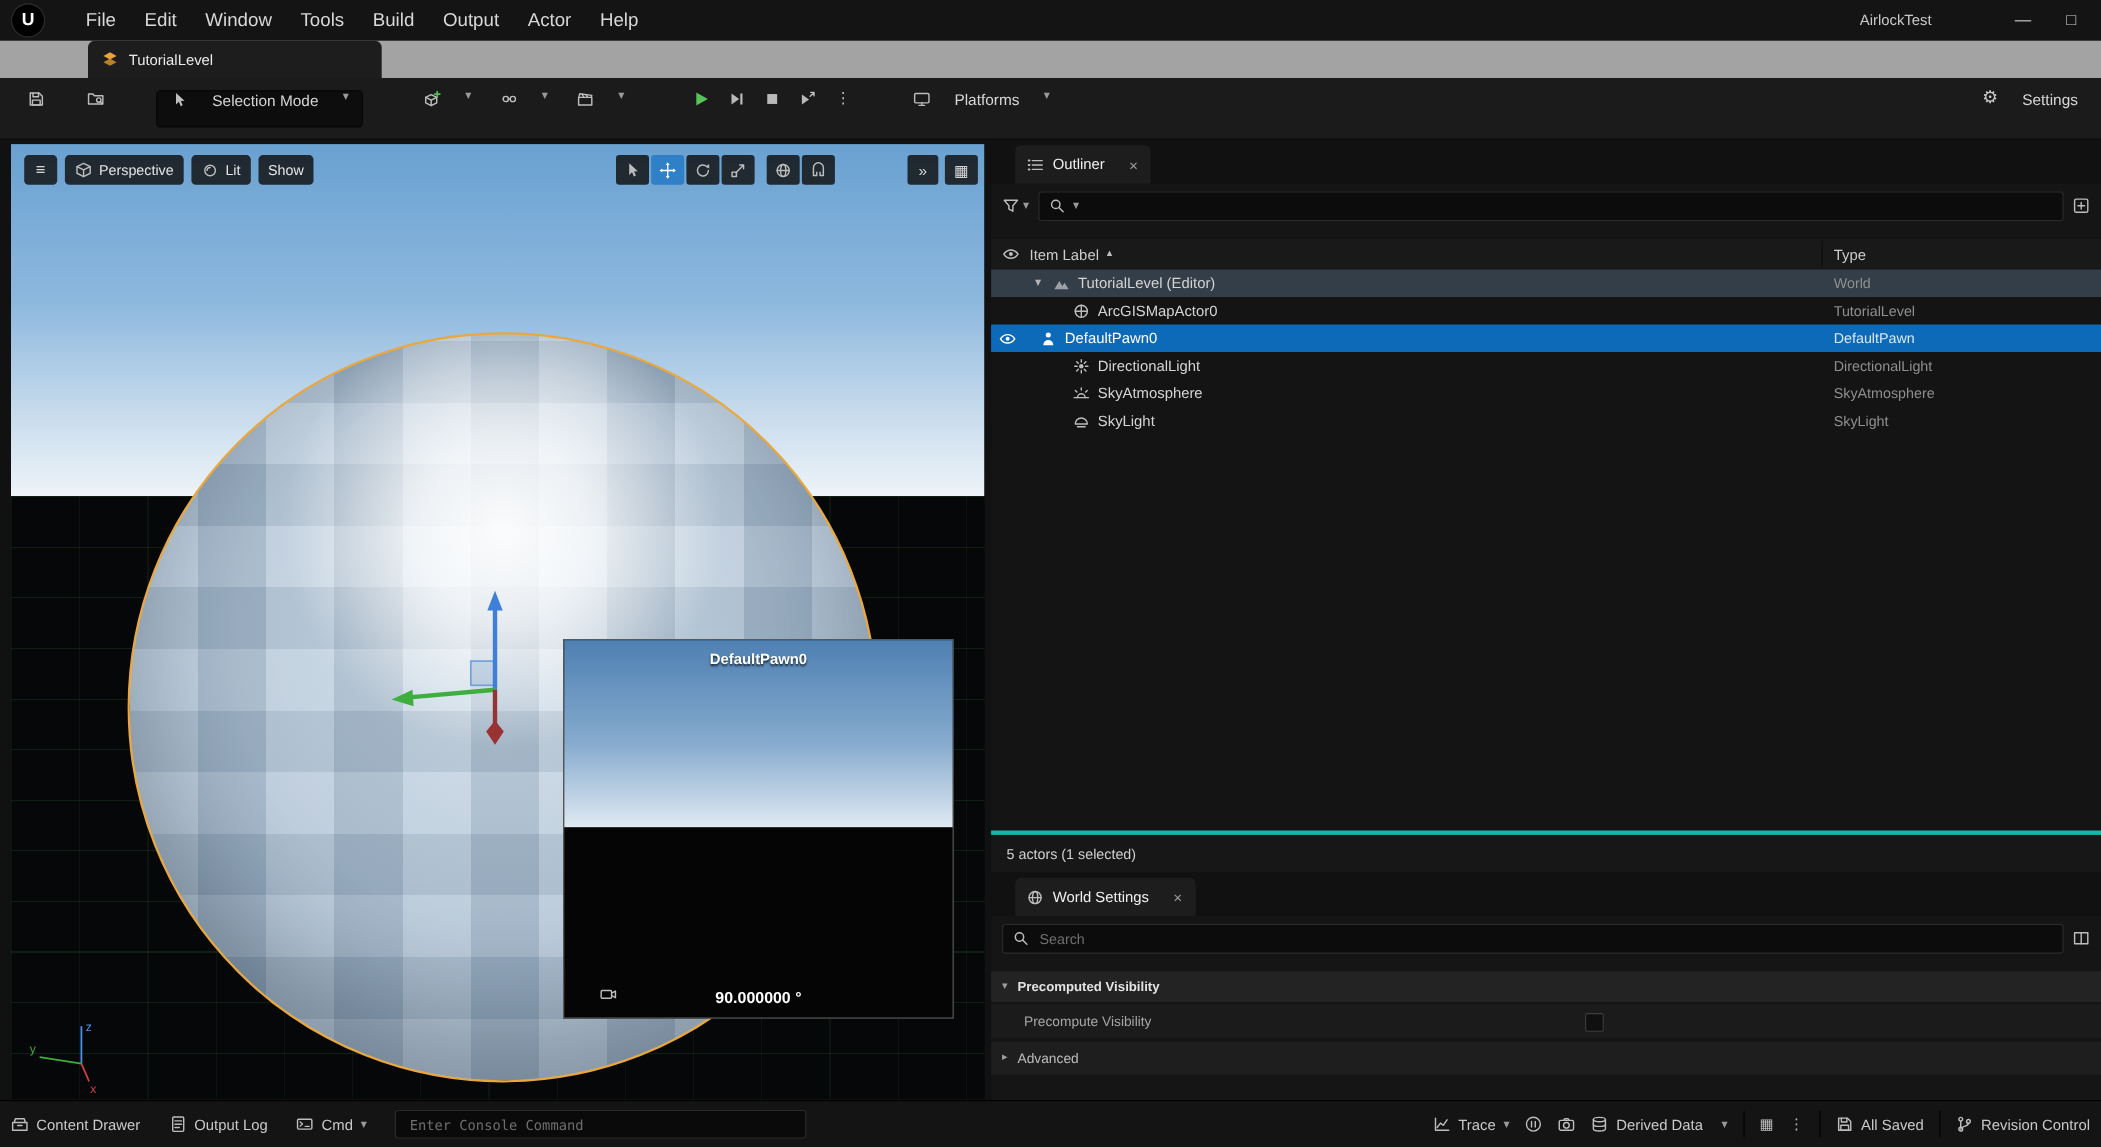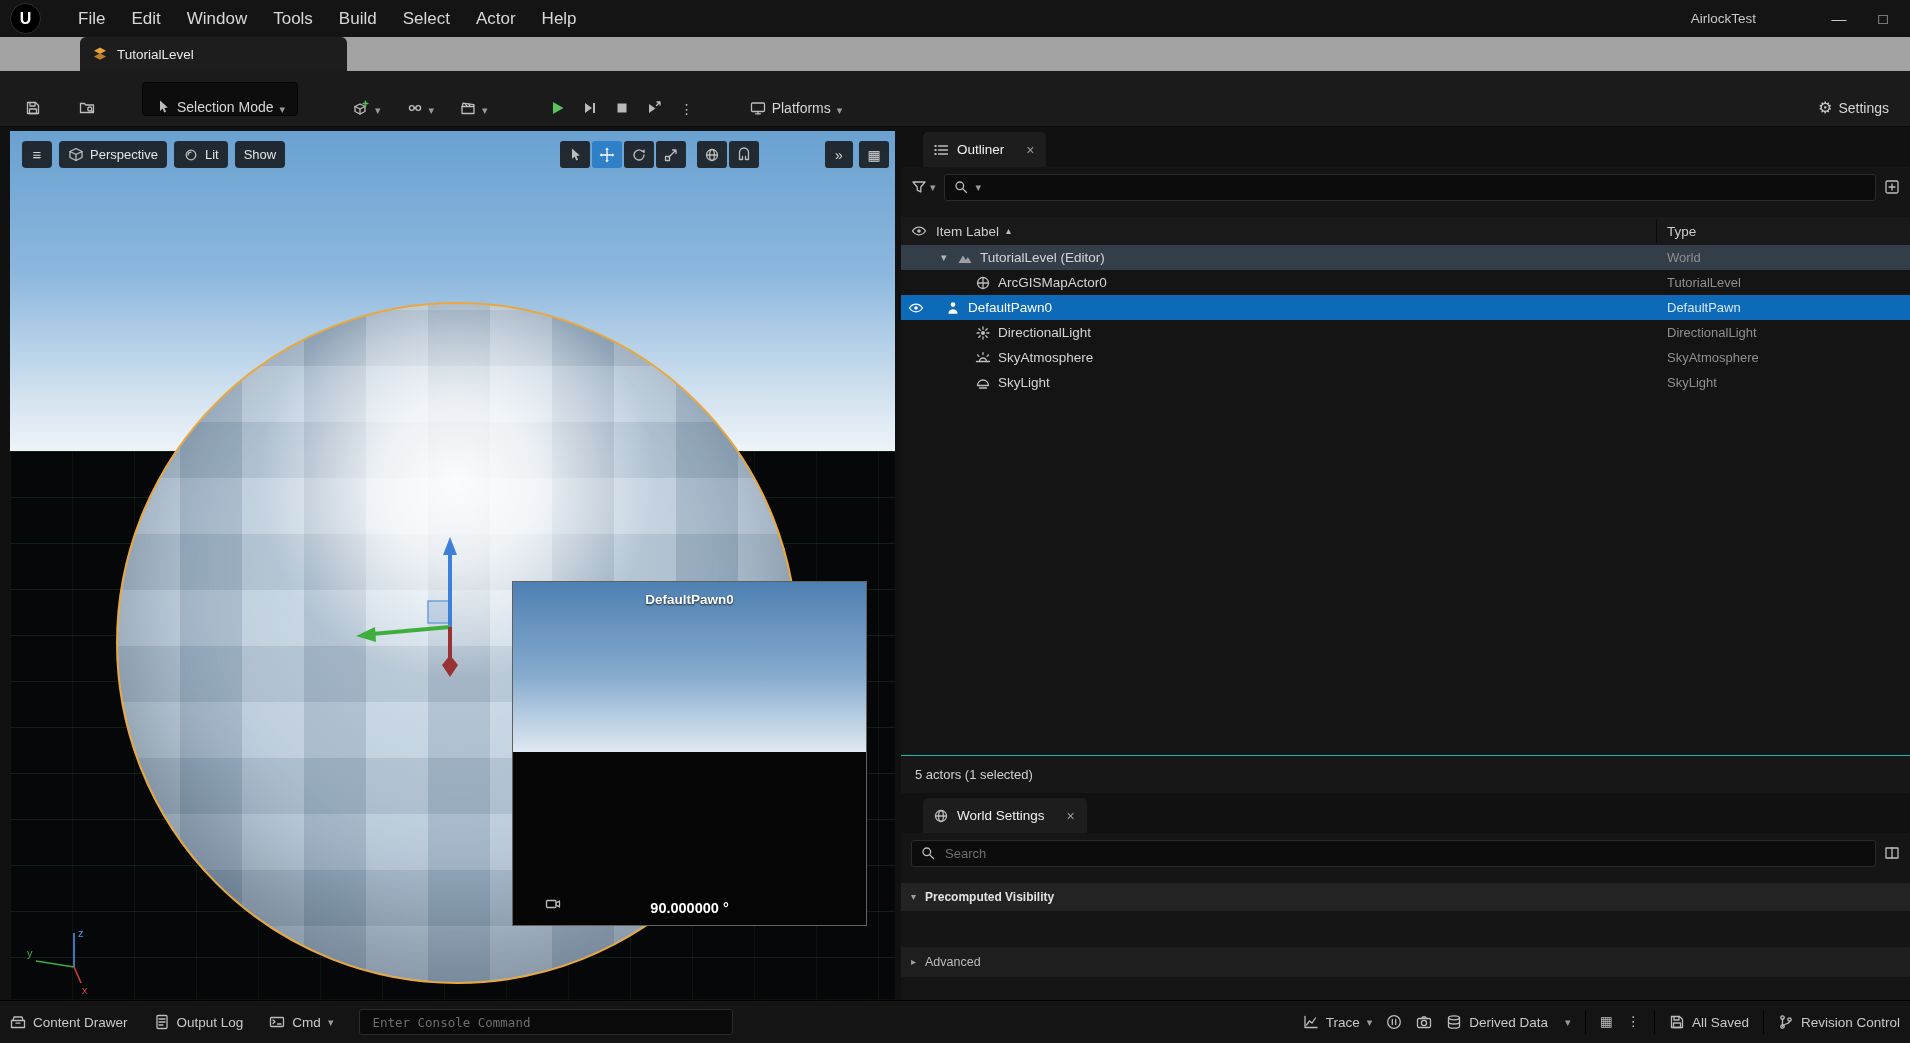--- a/index.html
+++ b/index.html
@@ -16,21 +16,21 @@
   .menu-item{padding:0 13px;color:#d8d8d8;font-size:17px}
   .mb-spacer{flex:1}
   .win-title{color:#c9c9c9;font-size:13.5px;margin-right:66px}
   .win-btn{width:34px;text-align:center;color:#c9c9c9;font-size:15px;margin-right:10px}
   
   .tabrow{position:absolute;left:0;top:37px;width:100%;height:34px;background:#a3a3a3}
   .leveltab{position:absolute;left:80px;top:0;width:267px;height:34px;background:#1d1d1d;display:flex;align-items:center;gap:9px;padding:0 12px;box-sizing:border-box;border-radius:6px 6px 0 0}
   .leveltab .lbl{color:#e9e9e9;font-size:13.5px}
   
   .toolbar{position:absolute;left:0;top:71px;width:100%;height:56px;background:#1b1b1b;border-bottom:1px solid #090909;display:flex;align-items:center;padding:0 14px;box-sizing:border-box}
-  .tbtn{display:flex;align-items:flex-end;gap:6px;height:34px;padding:0 7px;border-radius:4px;color:#d6d6d6;font-size:14px}
+  .tbtn{display:flex;align-items:flex-start;gap:22px;height:34px;padding:0 7px;border-radius:4px;color:#d6d6d6;font-size:14px}
   .pill{background:#0d0d0d;height:32px;padding:0 12px;border:1px solid #050505}
   .chev{color:#9a9a9a;font-size:11px;line-height:1}
   
   .viewport{position:absolute;left:10px;top:131px;width:885px;height:868px;overflow:hidden;background:#07080a}
   .vp-sky{position:absolute;left:0;top:0;width:100%;height:320px;background:linear-gradient(180deg,#69a1d1 0%,#8db8de 45%,#cadded 78%,#eef4f9 100%)}
   .vp-ground{position:absolute;left:0;top:320px;width:100%;height:548px;background-color:#060708;background-image:repeating-linear-gradient(to bottom,rgba(60,115,60,.22) 0 1px,transparent 1px 46px),repeating-linear-gradient(to right,rgba(60,115,60,.12) 0 1px,transparent 1px 62px)}
   .sphere{position:absolute;left:106px;top:171px;width:682px;height:682px;border-radius:50%;border:2.5px solid #e9a73c;box-sizing:border-box;
     background:
       radial-gradient(circle at 50% 26%, rgba(255,255,255,.95) 0%, rgba(255,255,255,.75) 13%, rgba(255,255,255,0) 33%),
       repeating-linear-gradient(90deg, rgba(255,255,255,.10) 0 62px, rgba(70,95,120,.14) 62px 124px),
@@ -71,21 +71,21 @@
   .ol-body{position:absolute;left:0;top:118px;width:100%;height:510px;background:#141414}
   .o-row{position:relative;height:25px;display:flex;align-items:center;font-size:13.5px;color:#d4d4d4}
   .o-row .gut{width:30px;display:flex;justify-content:center;flex:none}
   .o-row .sp{width:44px;flex:none}
   .o-row .exp{width:16px;margin-left:10px;color:#b5b5b5;font-size:11px;flex:none}
   .o-row .olabel{margin-left:7px;white-space:nowrap}
   .o-row .otype{position:absolute;left:766px;color:#8f8f8f;font-size:13px}
   .o-row.level{background:#333e49}
   .o-row.sel{background:#0d6ab8;color:#fff}
   .o-row.sel .otype{color:#d8e8f8}
-  .ol-footer{position:absolute;left:0;top:628px;width:100%;height:38px;background:#171717;border-top:1px solid #14b8a6;display:flex;align-items:center;padding:0 14px;box-sizing:border-box;font-size:13px;color:#d0d0d0}
+  .ol-footer{position:absolute;left:0;top:628px;width:100%;height:38px;background:#171717;border-top:4px solid #14b8a6;display:flex;align-items:center;padding:0 14px;box-sizing:border-box;font-size:13px;color:#d0d0d0}
   .ws-cat{position:absolute;left:0;top:756px;width:100%;height:28px;background:#232323;display:flex;align-items:center;gap:9px;padding:0 10px;box-sizing:border-box;font-size:12px;font-weight:bold;color:#e3e3e3}
   .ws-prop{position:absolute;left:0;top:786px;width:100%;height:32px;background:#1b1b1b;border-bottom:1px solid #141414;display:flex;align-items:center;padding-left:30px;box-sizing:border-box;font-size:12.5px;color:#a6a6a6}
   .checkbox{position:absolute;left:540px;top:8px;width:15px;height:15px;background:#101010;border:1px solid #3c3c3c;border-radius:2px}
   .ws-adv{position:absolute;left:0;top:820px;width:100%;height:30px;background:#1e1e1e;display:flex;align-items:center;gap:9px;padding:0 10px;box-sizing:border-box;font-size:12.5px;color:#bcbcbc}
   .tri{font-size:10px;color:#9f9f9f}
   
   .statusbar{position:absolute;left:0;top:1000px;width:100%;height:43px;background:#141414;border-top:1px solid #000;display:flex;align-items:center;padding:0 10px;box-sizing:border-box;font-size:13.5px}
   .sb-item{display:flex;align-items:center;gap:7px;color:#c9c9c9;margin-right:26px;white-space:nowrap}
   .console{width:374px;height:26px;background:#0a0a0a;border:1px solid #2b2b2b;border-radius:3px;display:flex;align-items:center;padding:0 10px;box-sizing:border-box}
   .console input{width:100%;background:transparent;border:none;outline:none;color:#9a9a9a;font-family:"DejaVu Sans Mono","Liberation Mono",monospace;font-size:12.5px}
@@ -101,21 +101,21 @@
 
   <div class="menubar">
     <div class="logo">
         <span>U</span>
       </div>
     <span class="menu-item">File</span>
     <span class="menu-item">Edit</span>
     <span class="menu-item">Window</span>
     <span class="menu-item">Tools</span>
     <span class="menu-item">Build</span>
-    <span class="menu-item">Select</span>
+    <span class="menu-item">Output</span>
     <span class="menu-item">Actor</span>
     <span class="menu-item">Help</span>
     <span class="mb-spacer"></span>
     <span class="win-title">AirlockTest</span>
     <span class="win-btn">—</span>
     <span class="win-btn">□</span>
   </div>
 
   <div class="tabrow">
     <div class="leveltab">
@@ -587,20 +587,24 @@
             </g>
           </svg>
         </span>
     </div>
 
     <div class="ws-cat">
       <span class="tri glyph">▾</span>
       <span>Precomputed Visibility</span>
     </div>
 
+    <div class="ws-prop">
+      <span>Precompute Visibility</span>
+      <span class="checkbox"></span>
+    </div>
 
     <div class="ws-adv">
       <span class="tri glyph">▸</span>
       <span>Advanced</span>
     </div>
   </div>
 
   <div class="statusbar">
     <div class="sb-item">
       <span class="ic">

